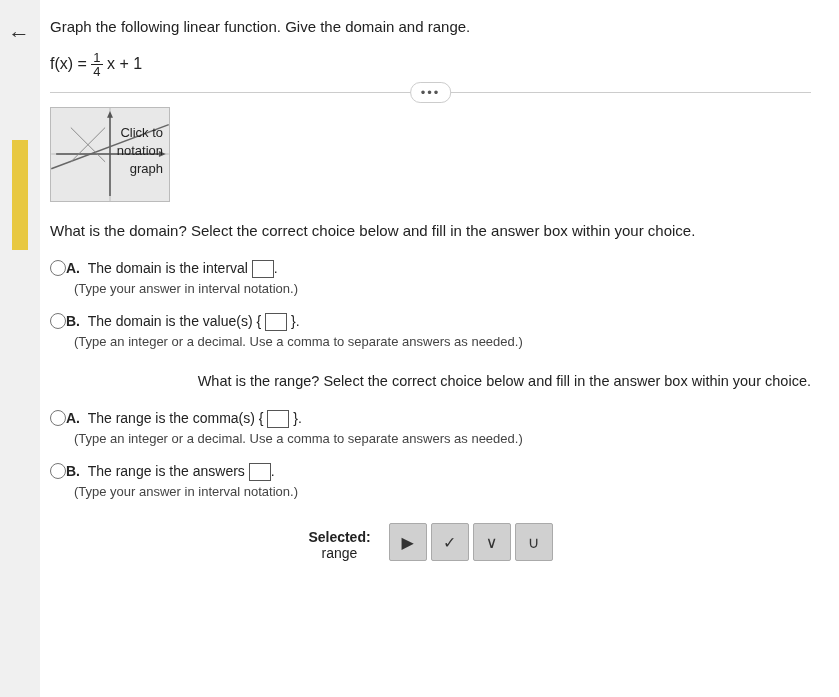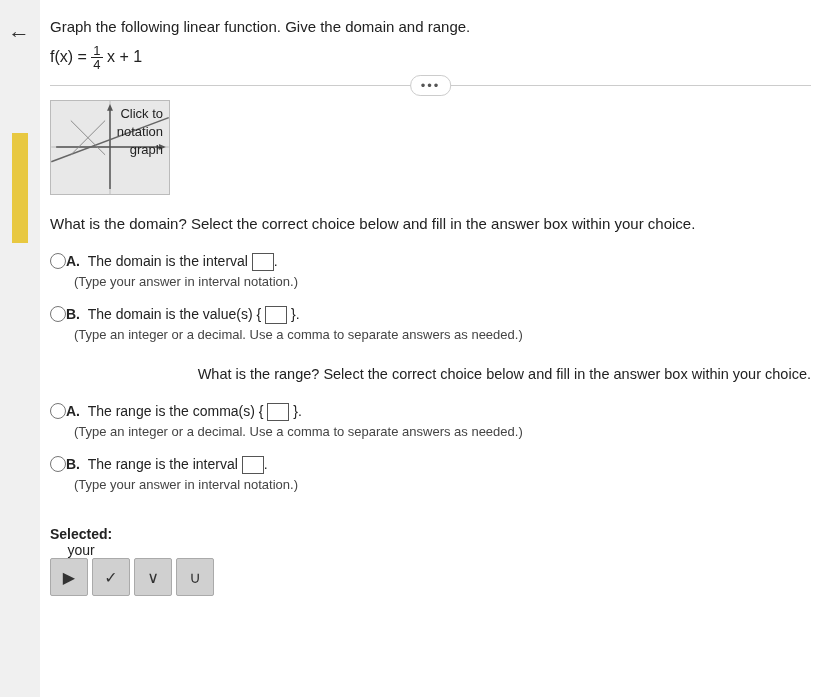--- a/index.html
+++ b/index.html
@@ -33,21 +33,21 @@
     }
     .main-content {
       flex: 1;
       background: #ffffff;
       padding: 18px 28px 20px 10px;
       min-height: 697px;
     }
     .question-title {
       font-size: 15px;
       color: #222;
-      margin-bottom: 9px;
+      margin-bottom: 16px;
       font-weight: normal;
     }
     .function-display {
       font-size: 16px;
       color: #222;
       margin-bottom: 14px;
       font-family: Liberation Sans, sans-serif;
     }
     .function-display .frac {
       display: inline-flex;
@@ -106,21 +106,21 @@
       flex-shrink: 0;
       overflow: hidden;
     }
     .graph-thumbnail svg {
       width: 100%;
       height: 100%;
     }
     .graph-label {
       position: absolute;
       right: 6px;
-      top: 4px;
+      top: 16px;
       text-align: right;
       font-size: 13px;
       color: #222;
       line-height: 1.4;
       font-weight: normal;
     }
     .domain-question {
       font-size: 15px;
       color: #222;
       margin-bottom: 14px;
@@ -168,24 +168,23 @@
       font-size: 14.5px;
       color: #222;
       margin-bottom: 14px;
       margin-top: 4px;
       line-height: 1.5;
       text-align: right;
     }
     .bottom-bar {
       display: flex;
       justify-content: center;
-      align-items: flex-start;
-      margin-top: 30px;
+      align-items: flex-end;
+      margin-top: 20px;
       gap: 0;
-      flex-direction: column;
     }
     .selected-label {
       text-align: center;
       margin-right: 18px;
     }
     .selected-label .sel-title {
       font-size: 14px;
       font-weight: bold;
       color: #222;
     }
@@ -307,31 +306,31 @@
           <span class="answer-box"></span>
           <span>}.</span>
           <span class="option-hint">(Type an integer or a decimal. Use a comma to separate answers as needed.)</span>
         </div>
       </div>
 
       <div class="option-row">
         <input type="radio" name="range" style="">
         <div class="option-content">
           <span class="option-label">B.</span>
-          <span>The range is the interval</span>
+          <span>The range is the answers</span>
           <span class="answer-box"></span>.
           <span class="option-hint">(Type your answer in interval notation.)</span>
         </div>
       </div>
     </div>
 
     <div class="bottom-bar">
       <div class="selected-label">
         <div class="sel-title">Selected:</div>
-        <div class="sel-value">your</div>
+        <div class="sel-value">range</div>
       </div>
       <div class="action-buttons">
         <div class="action-btn">
           <span>▶</span>
         </div>
         <div class="action-btn">
           <span>✓</span>
         </div>
         <div class="action-btn">
           <span>∨</span>

